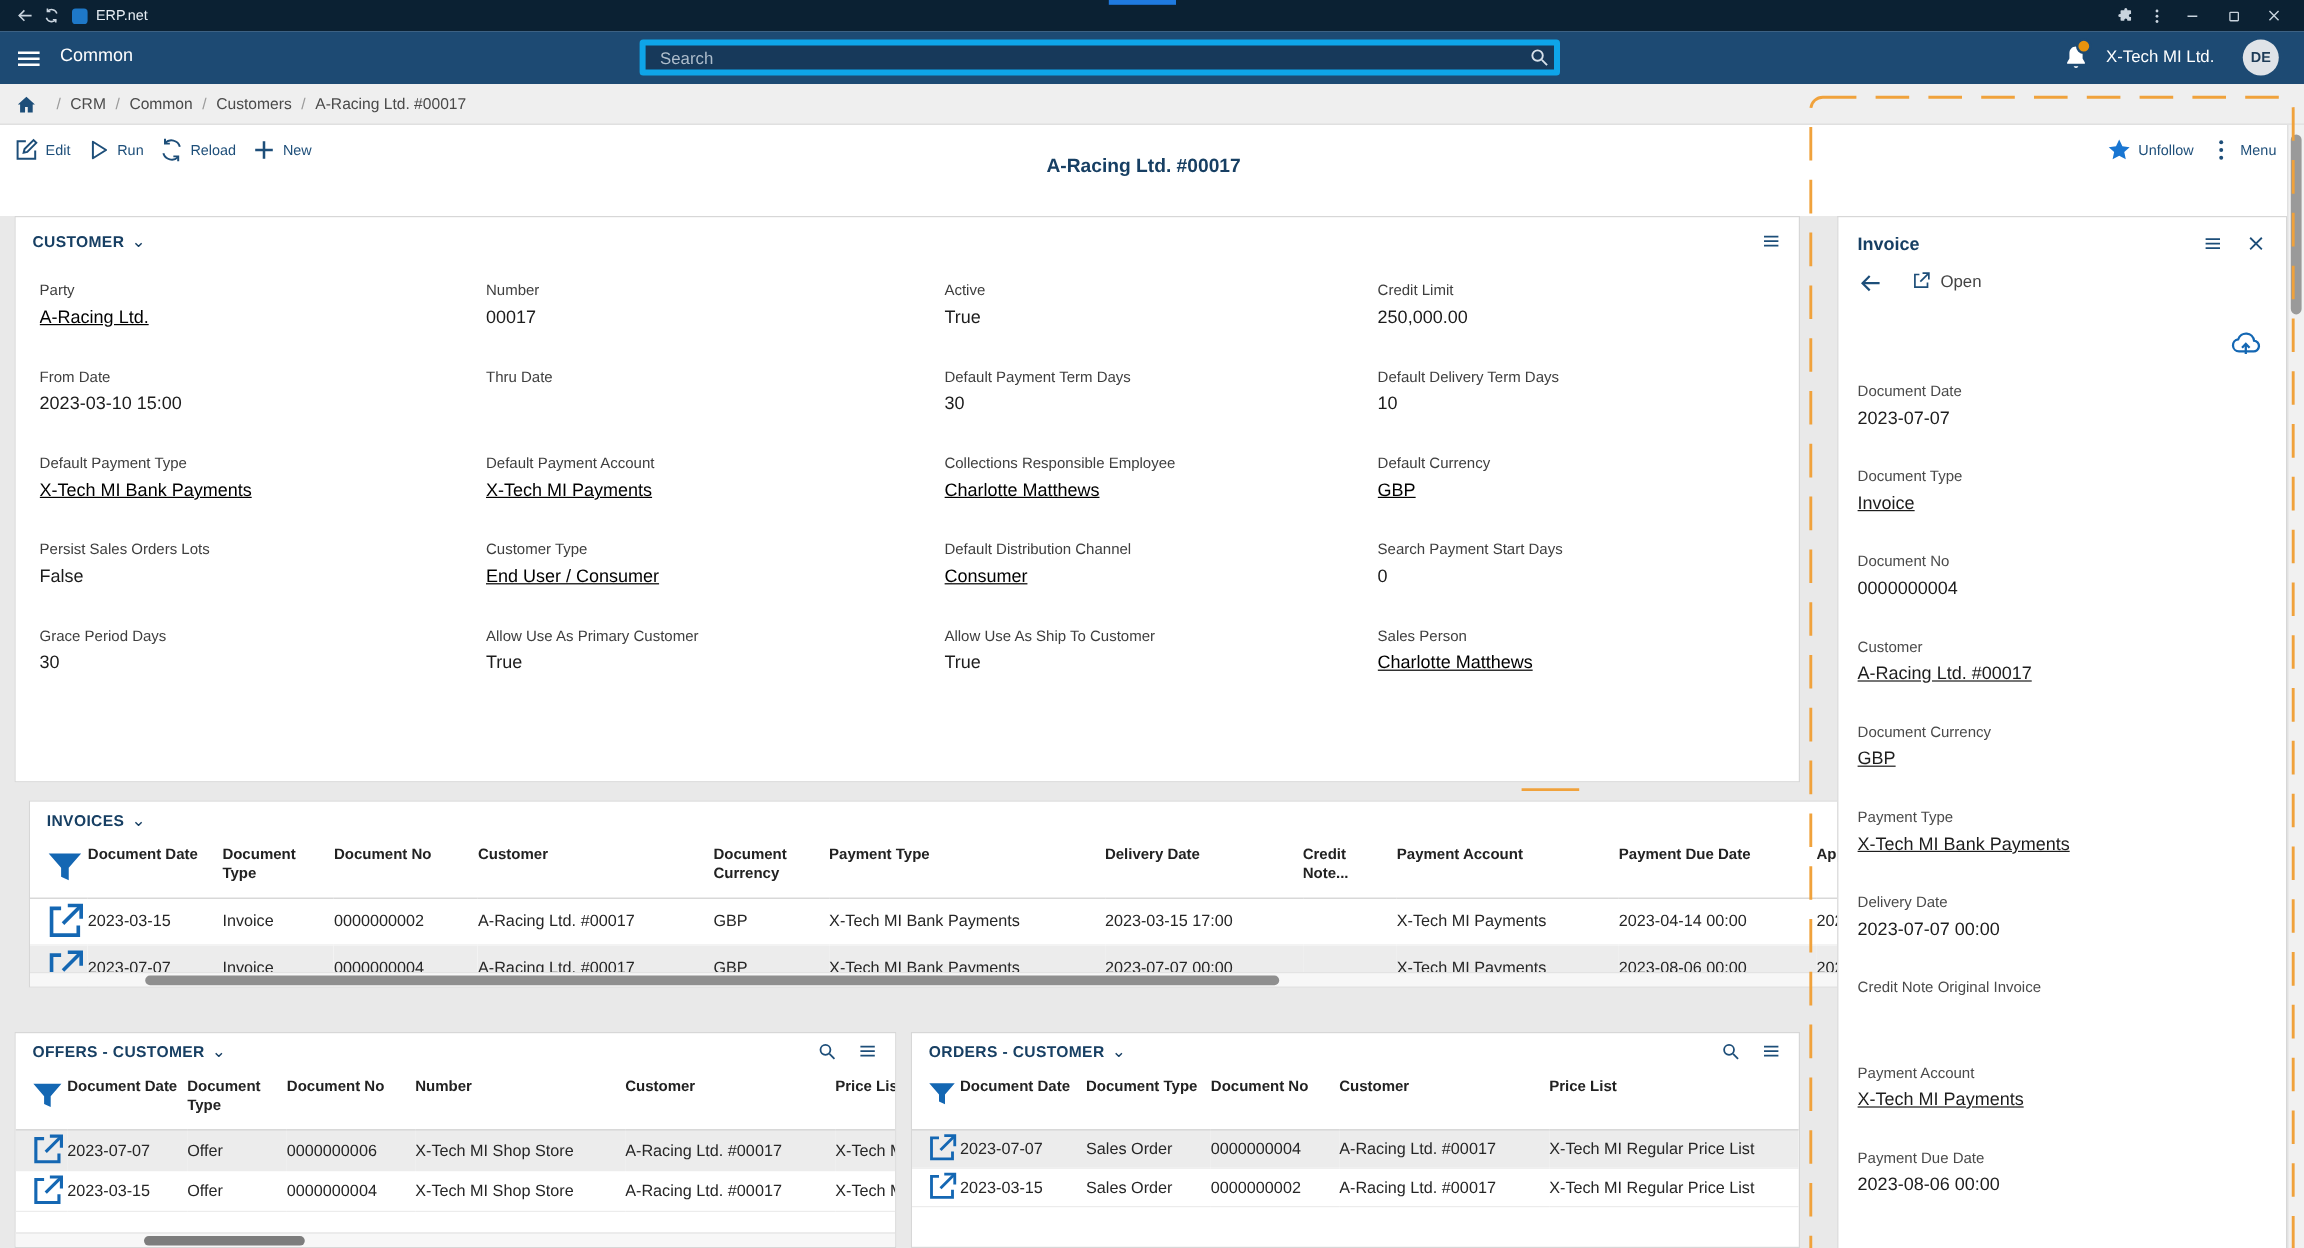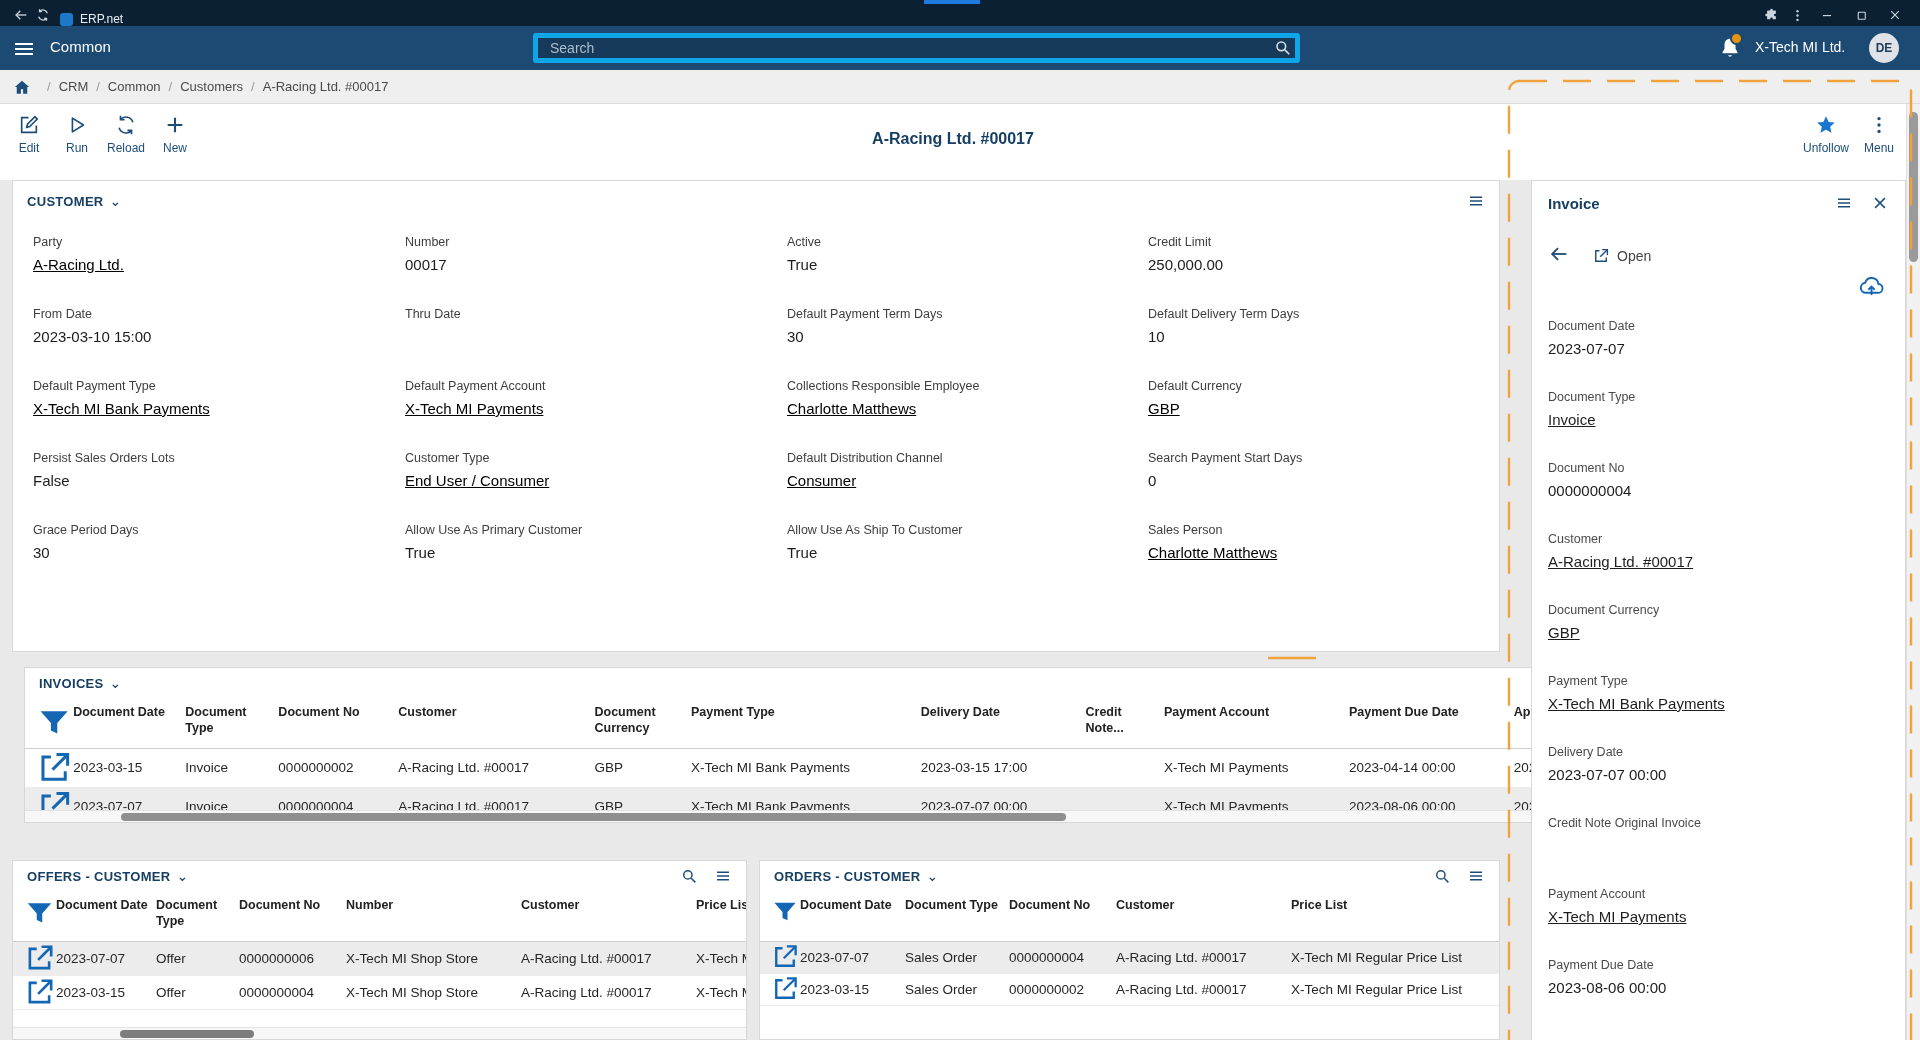--- a/index.html
+++ b/index.html
@@ -2,21 +2,21 @@
 <html><head>
 <meta charset="utf-8">
 <style>
   *{margin:0;padding:0;box-sizing:border-box}
   html,body{width:1920px;height:1040px;overflow:hidden}
   body{font-family:"Liberation Sans",sans-serif;background:#e9e9e9}
   #app{position:relative;width:1920px;height:1040px}
   svg{display:block}
 
   
-  .chrome{position:absolute;top:0;left:0;right:0;height:26px;background:#0b2133;display:flex;align-items:flex-end;color:#c9d4de;padding:0 10px;z-index:5}
+  .chrome{position:absolute;top:0;left:0;right:0;height:26px;background:#0b2133;display:flex;align-items:center;color:#c9d4de;padding:0 10px;z-index:5}
   .chrome .cbtn{width:22px;height:22px;display:flex;align-items:center;justify-content:center;cursor:pointer}
   .chrome .favicon{width:13px;height:13px;border-radius:3px;background:#1e78c8;margin:0 7px 0 6px}
   .chrome .ctitle{font-size:12px;color:#e8eef4}
   .tabstrip{position:absolute;left:924px;top:0;width:56px;height:4px;background:#1f7ae0}
   .chrome .right{margin-left:auto;display:flex;align-items:center;gap:4px}
   .chrome .winbtn{width:30px;height:22px;display:flex;align-items:center;justify-content:center;cursor:pointer}
 
   
   .appbar{position:absolute;top:26px;left:0;right:0;height:44px;background:#1d4a73;color:#fff;z-index:5}
   .appbar .burger{position:absolute;left:12px;top:11px;width:24px;height:22px;color:#fff;cursor:pointer}
@@ -32,21 +32,21 @@
 
   
   .crumbs{position:absolute;top:70px;left:0;right:0;height:34px;background:#efefef;border-bottom:1px solid #dcdcdc;display:flex;align-items:center;padding:0 13px;font-size:13px;color:#4a4a4a;z-index:4}
   .crumbs .home{width:18px;height:18px;color:#1d4e79;cursor:pointer;margin-right:8px}
   .crumbs .sep{color:#9a9a9a;margin:0 8px}
   .crumbs .item{cursor:pointer}
 
   
   .toolbar{position:absolute;top:104px;left:0;right:14px;height:76px;background:#fff}
   .tb-actions{position:absolute;left:8px;top:10px;display:flex;gap:6px}
-  .tb-action{min-width:42px;padding:0 3px;display:flex;flex-direction:column;align-items:center;gap:5px;color:#1d4e79;cursor:pointer}
+  .tb-action{min-width:42px;padding:0 3px;display:flex;flex-direction:row;align-items:center;gap:5px;color:#1d4e79;cursor:pointer}
   .tb-action .tic{width:22px;height:22px}
   .tb-action .tlabel{font-size:12px}
   .tb-title{position:absolute;left:0;right:0;top:26px;text-align:center;font-size:16px;font-weight:bold;color:#173f63}
   .tb-right{position:absolute;right:6px;top:10px;display:flex;gap:6px}
 
   
   .card{position:absolute;background:#fff;border:1px solid #d7d7d7;overflow:hidden}
   .customer-card{left:12px;top:180px;width:1488px;height:472px}
   .invoices-card{left:24px;top:667px;width:1668px;height:156px}
   .offers-card{left:12px;top:860px;width:735px;height:180px}
@@ -79,21 +79,21 @@
 
   .hscroll{position:absolute;left:0;right:0;bottom:0;height:12px;background:#f7f7f7;border-top:1px solid #e3e3e3}
   .hthumb{position:absolute;top:2px;height:8px;border-radius:4px;background:#8f8f8f;cursor:pointer}
 
   
   .panel{position:absolute;left:1531px;top:180px;width:375px;bottom:0;background:#fff;border:1px solid #d7d7d7;border-bottom:none;z-index:3}
   .phead{display:flex;align-items:center;height:44px;padding:0 16px;color:#173f63}
   .phead .ptitle{font-size:15px;font-weight:bold}
   .phead .ptools{margin-left:auto;display:flex;gap:18px}
   .phead .tool{width:18px;height:18px;cursor:pointer;color:#1d4e79}
-  .ptoolbar{display:flex;align-items:flex-end;height:40px;padding:0 16px;gap:22px}
+  .ptoolbar{display:flex;align-items:flex-start;height:40px;padding:0 16px;gap:22px}
   .backbtn{width:22px;height:22px;color:#1d4e79;cursor:pointer}
   .openbtn{display:flex;align-items:center;gap:7px;cursor:pointer}
   .openbtn .oic{width:18px;height:18px;color:#1d4e79}
   .openbtn .olabel{font-size:14px;color:#444}
   .uploadrow{display:flex;justify-content:flex-end;height:40px;align-items:center;padding:0 20px}
   .uploadrow .uic{width:27px;height:27px;color:#1467b3;cursor:pointer}
   .pfields{padding:14px 16px 0 16px}
   .pf{margin-bottom:31px}
   .pf-label{font-size:12.5px;color:#4a4a4a;margin-bottom:7px}
   .pf-value{font-size:15px;color:#1d1d1d;min-height:19px}

